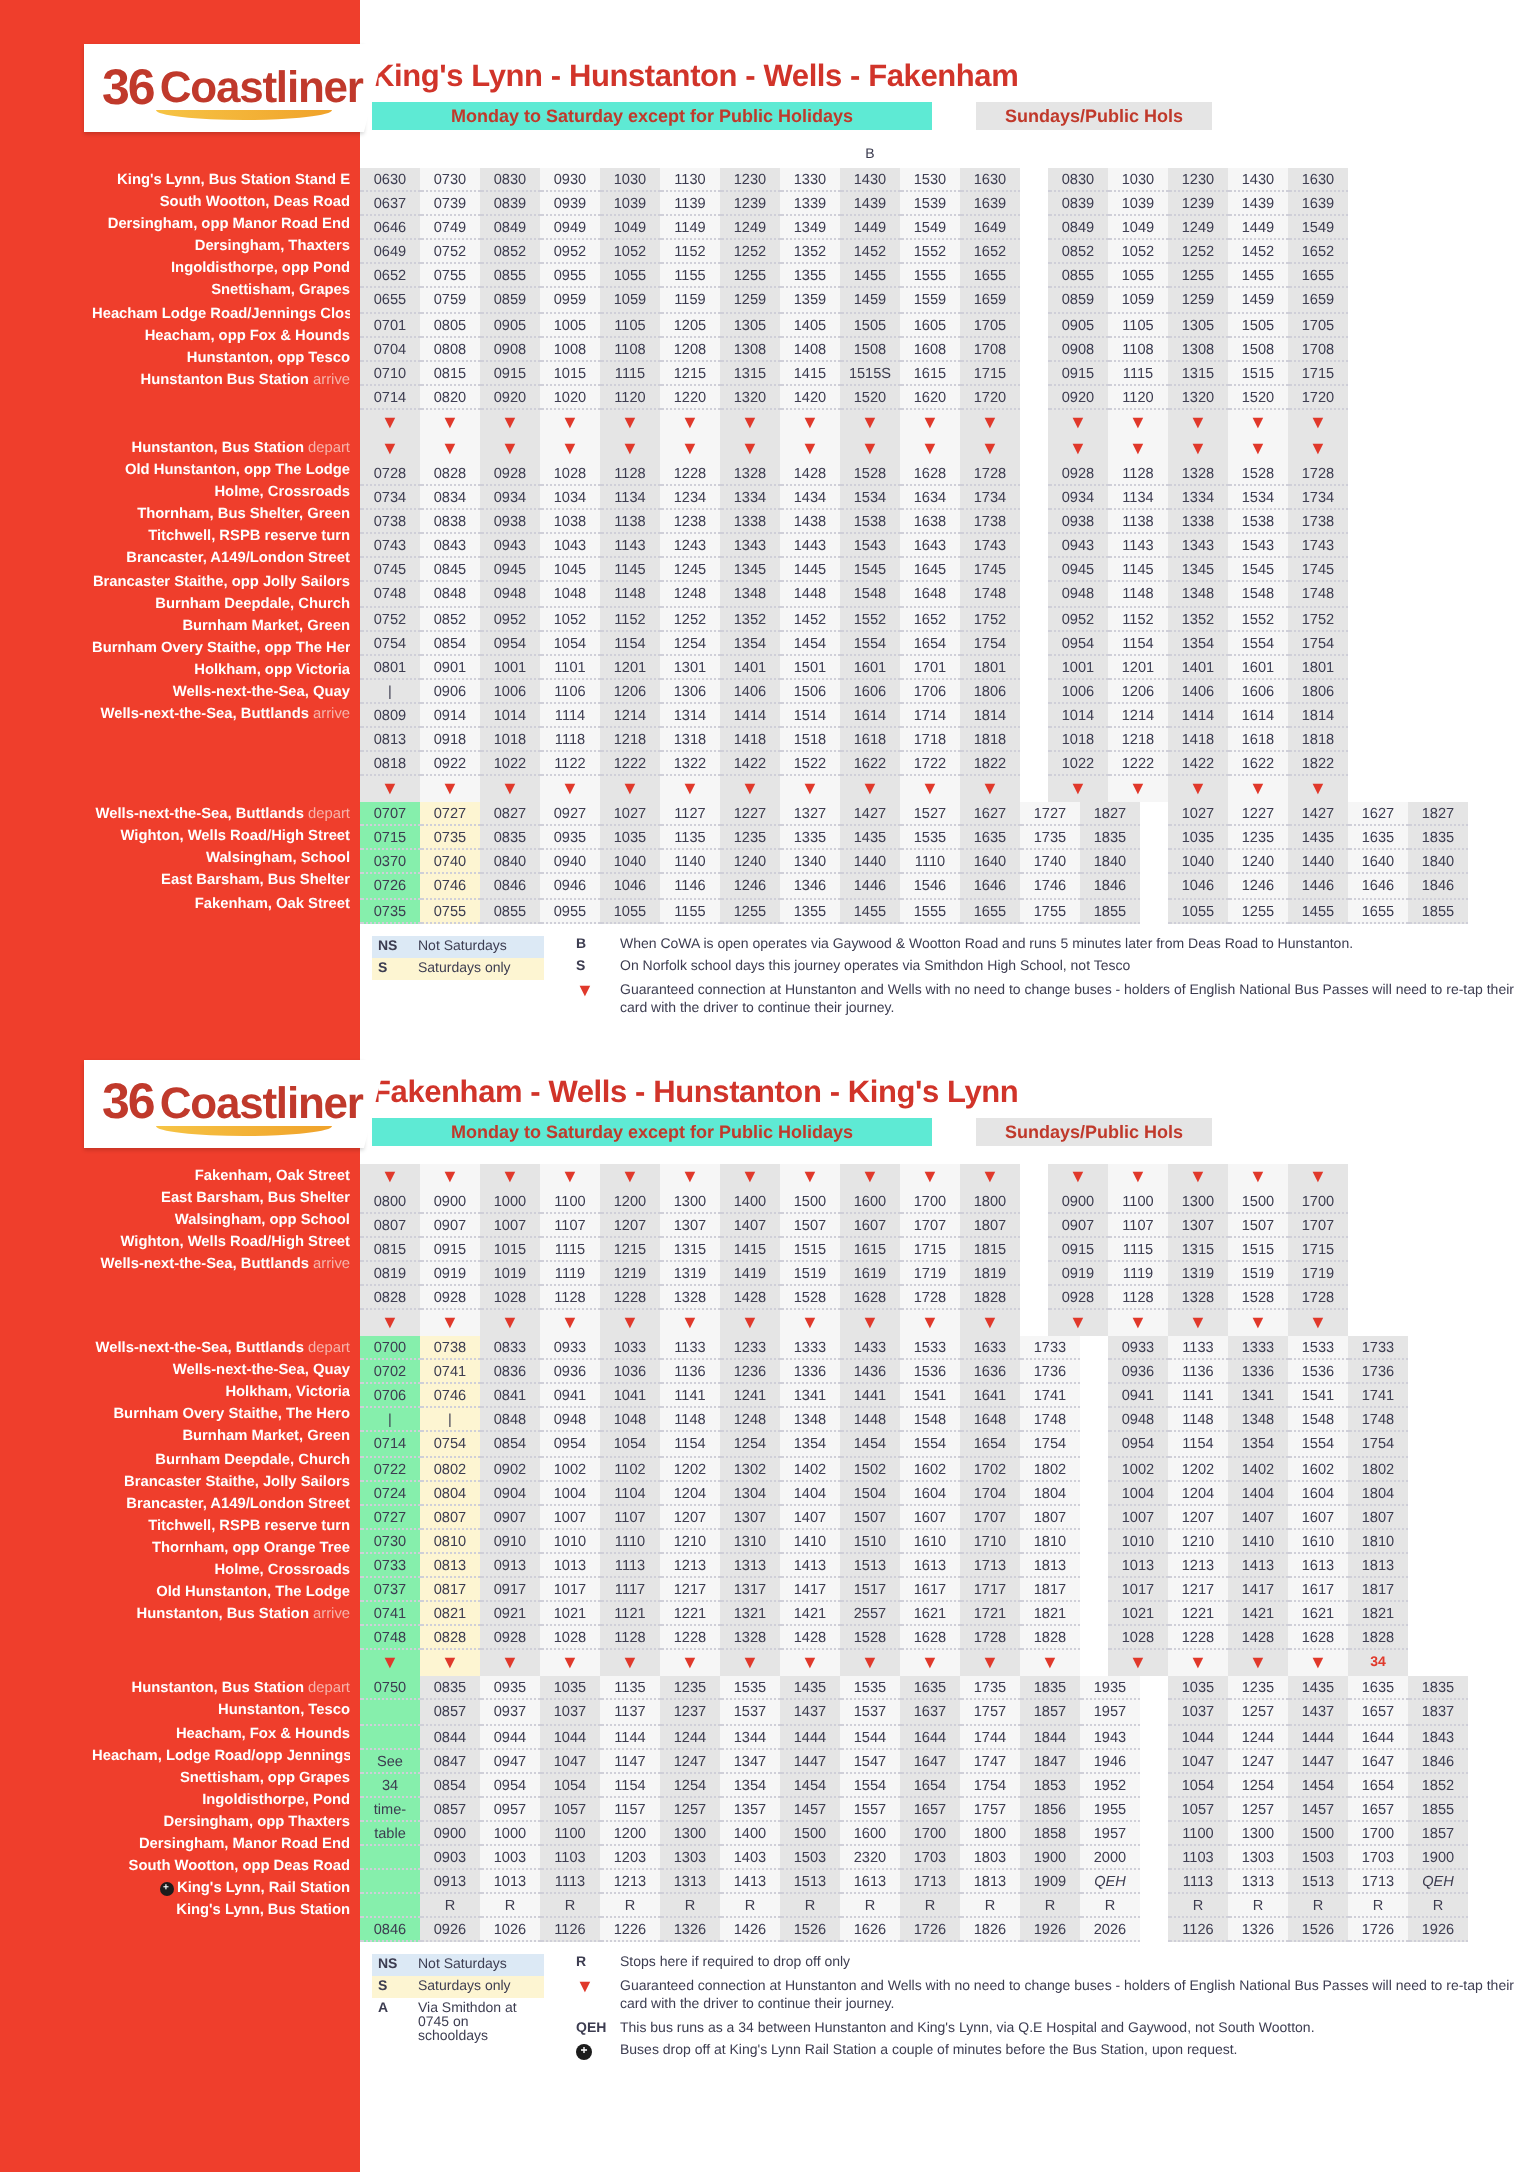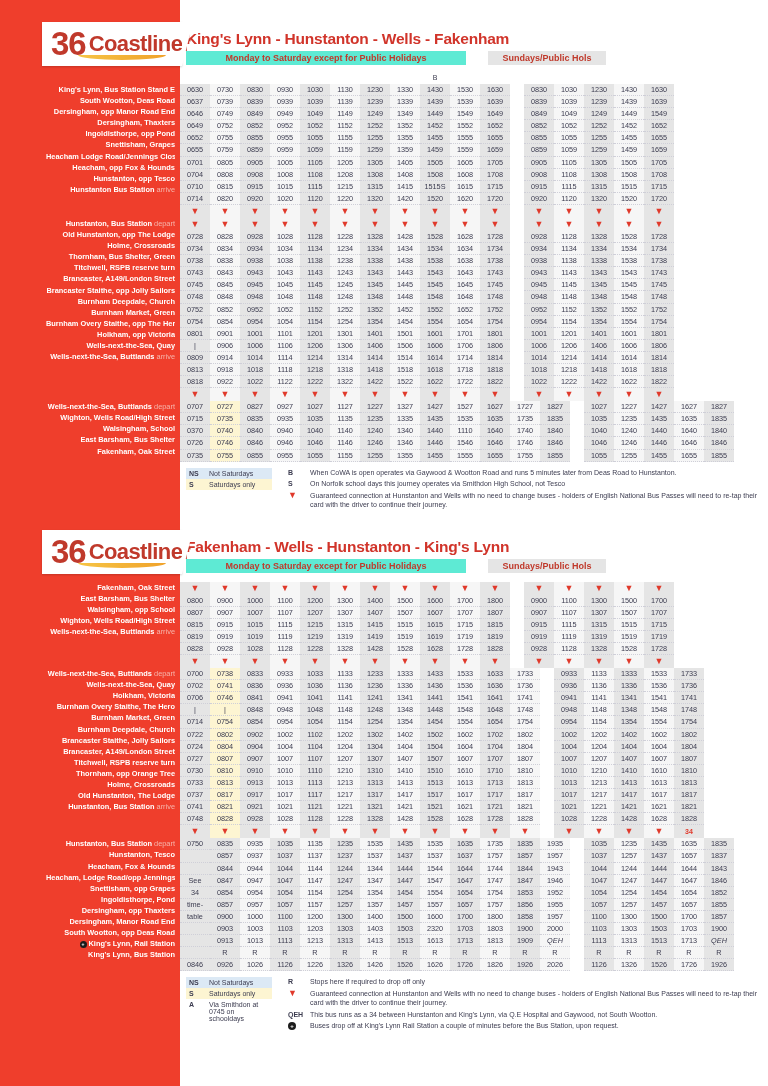--- a/index.html
+++ b/index.html
@@ -29,21 +29,21 @@
     content:"";position:absolute;right:-11px;top:0;
     border-left:11px solid #ffffff;
     border-top:0 solid transparent;
     border-bottom:44px solid transparent;
   }
   .logo-inner{
     display:flex;align-items:center;height:44px;padding-left:9px;
     position:relative;
   }
   .logo-num{
-    font-size:33px;font-weight:bold;color:#c0392b;letter-spacing:-1px;
+    font-size:25px;font-weight:bold;color:#c0392b;letter-spacing:-1px;
     font-family:"Liberation Sans",sans-serif;
   }
   .logo-word{
     font-size:22px;font-weight:bold;color:#c0392b;margin-left:3px;
     letter-spacing:-.6px;
   }
   .logo-swoosh{
     position:absolute;left:36px;bottom:6px;width:88px;height:5px;
     background:linear-gradient(90deg,#f6c445,#f0a22a);
     border-radius:0 0 50% 50%/0 0 100% 100%;
@@ -84,21 +84,21 @@
     text-align:center;vertical-align:middle;margin-right:2px;
   }
   .stop.arrowrow{height:13px;}
 
   
   .grid{display:flex;}
   .tcol{
     width:30px;flex:0 0 30px;
     font-size:7.3px;color:#3c3c50;text-align:center;
   }
-  .tcol.ns{background:#e5e5e5;}
+  .tcol.ns{background:#86efac;}
   .tcol.s{background:#fdf5d2;}
   .tcol.shadeA{background:#e5e5e5;}
   .tcol.shadeB{background:#f6f6f6;}
   .cell{
     height:11.1px;line-height:11.1px;
     border-bottom:1px dotted #cfcfd8;
     white-space:nowrap;
   }
   .cell.arrow{
     border-bottom:none;height:13px;line-height:13px;color:#e0392b;
@@ -1177,21 +1177,21 @@
               <div class="cell">1436</div>
               <div class="cell">1441</div>
               <div class="cell">1448</div>
               <div class="cell">1454</div>
               <div class="cell">1502</div>
               <div class="cell">1504</div>
               <div class="cell">1507</div>
               <div class="cell">1510</div>
               <div class="cell">1513</div>
               <div class="cell">1517</div>
-              <div class="cell">1521</div>
+              <div class="cell">2557</div>
               <div class="cell">1528</div>
               <div class="cell arrow">▼</div>
             </div>
             <div class="tcol shadeB">
               <div class="cell">1533</div>
               <div class="cell">1536</div>
               <div class="cell">1541</div>
               <div class="cell">1548</div>
               <div class="cell">1554</div>
               <div class="cell">1602</div>

